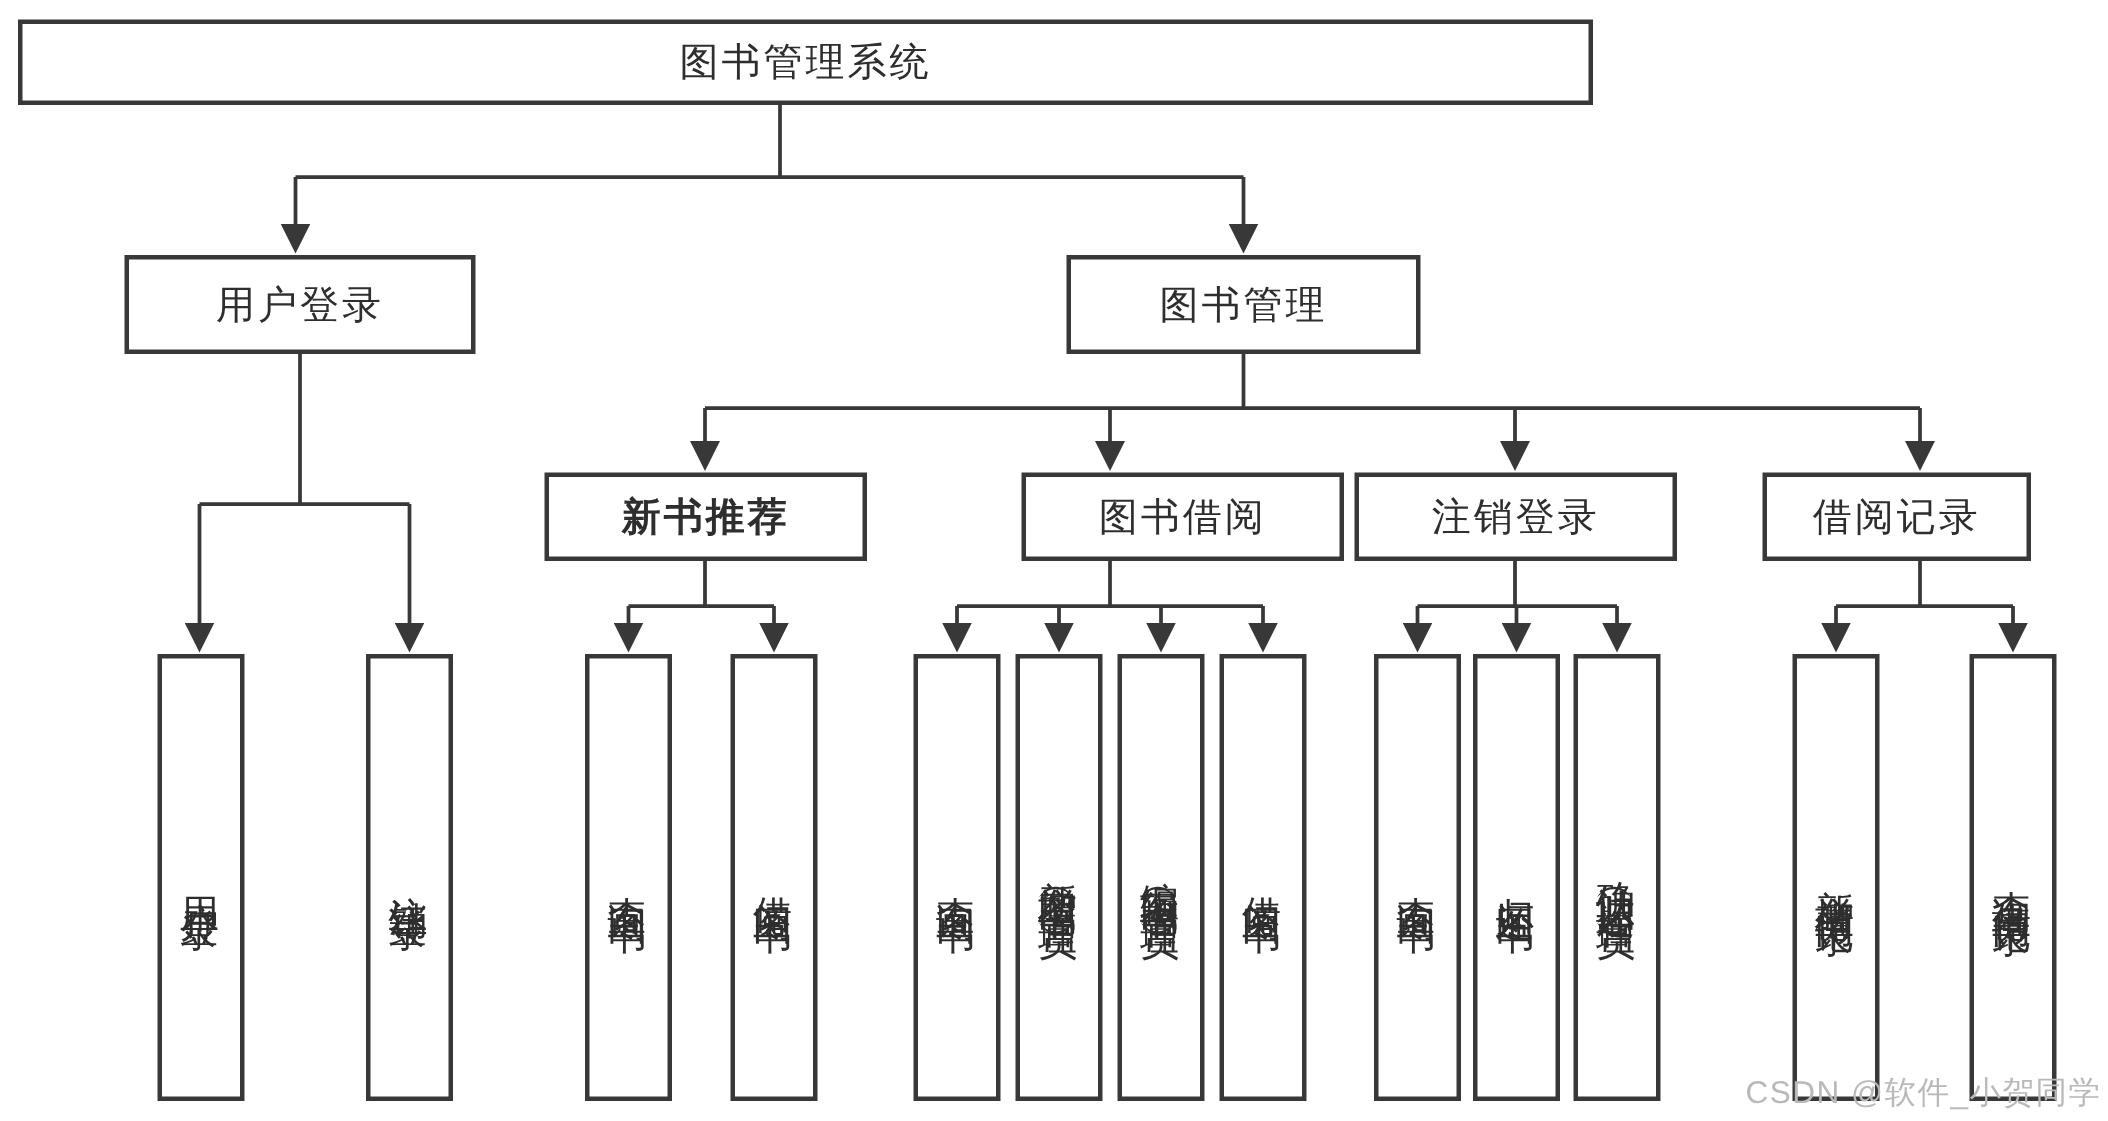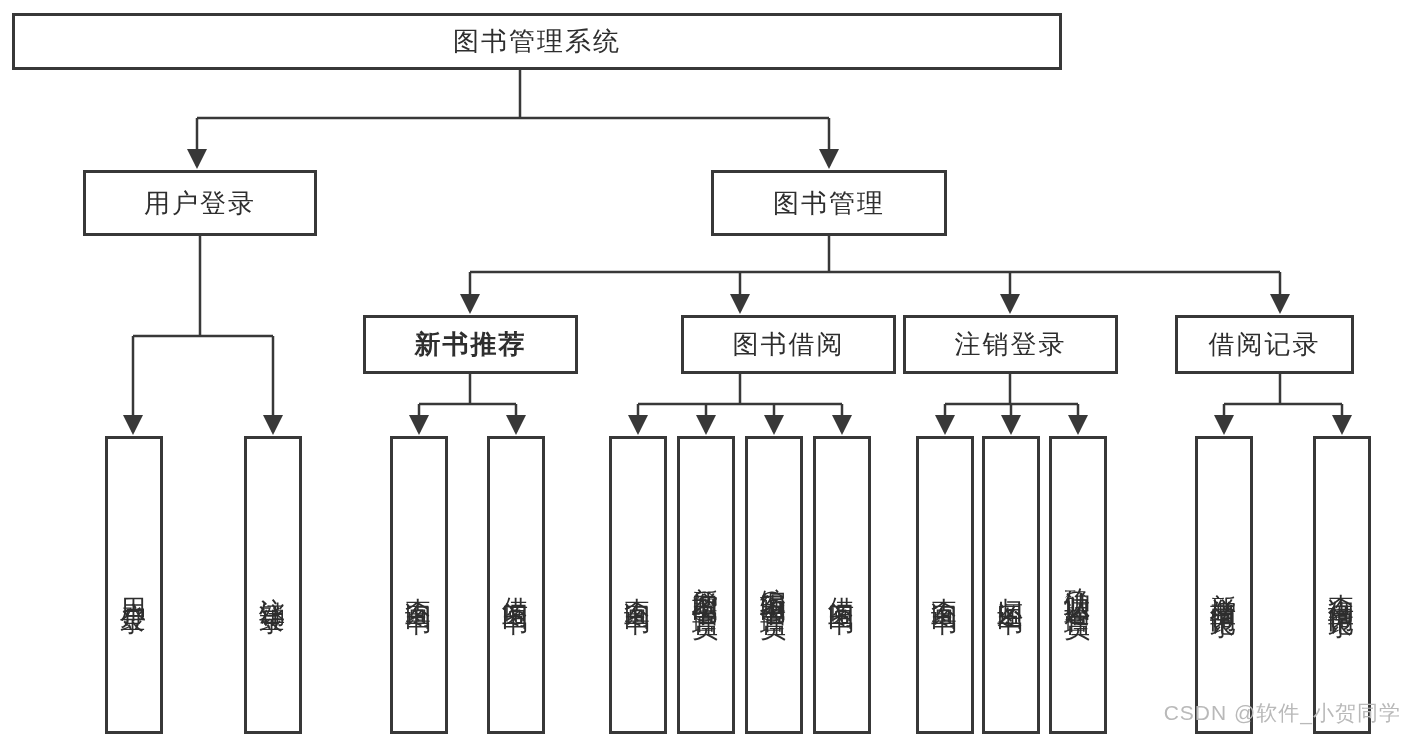--- a/index.html
+++ b/index.html
@@ -41,21 +41,21 @@
   .vbox {
     writing-mode: vertical-lr;
     text-orientation: mixed;
     letter-spacing: 4px;
     white-space: normal;
     text-align: center;
   }
   .watermark {
     position: absolute;
     right: 4px;
-    bottom: 20px;
+    bottom: 5px;
     font-size: 21px;
     letter-spacing: 1px;
     color: var(--watermark, #b9b9b9);
   }
 </style>
 </head>
 <body>
 
 <div class="canvas">
 

